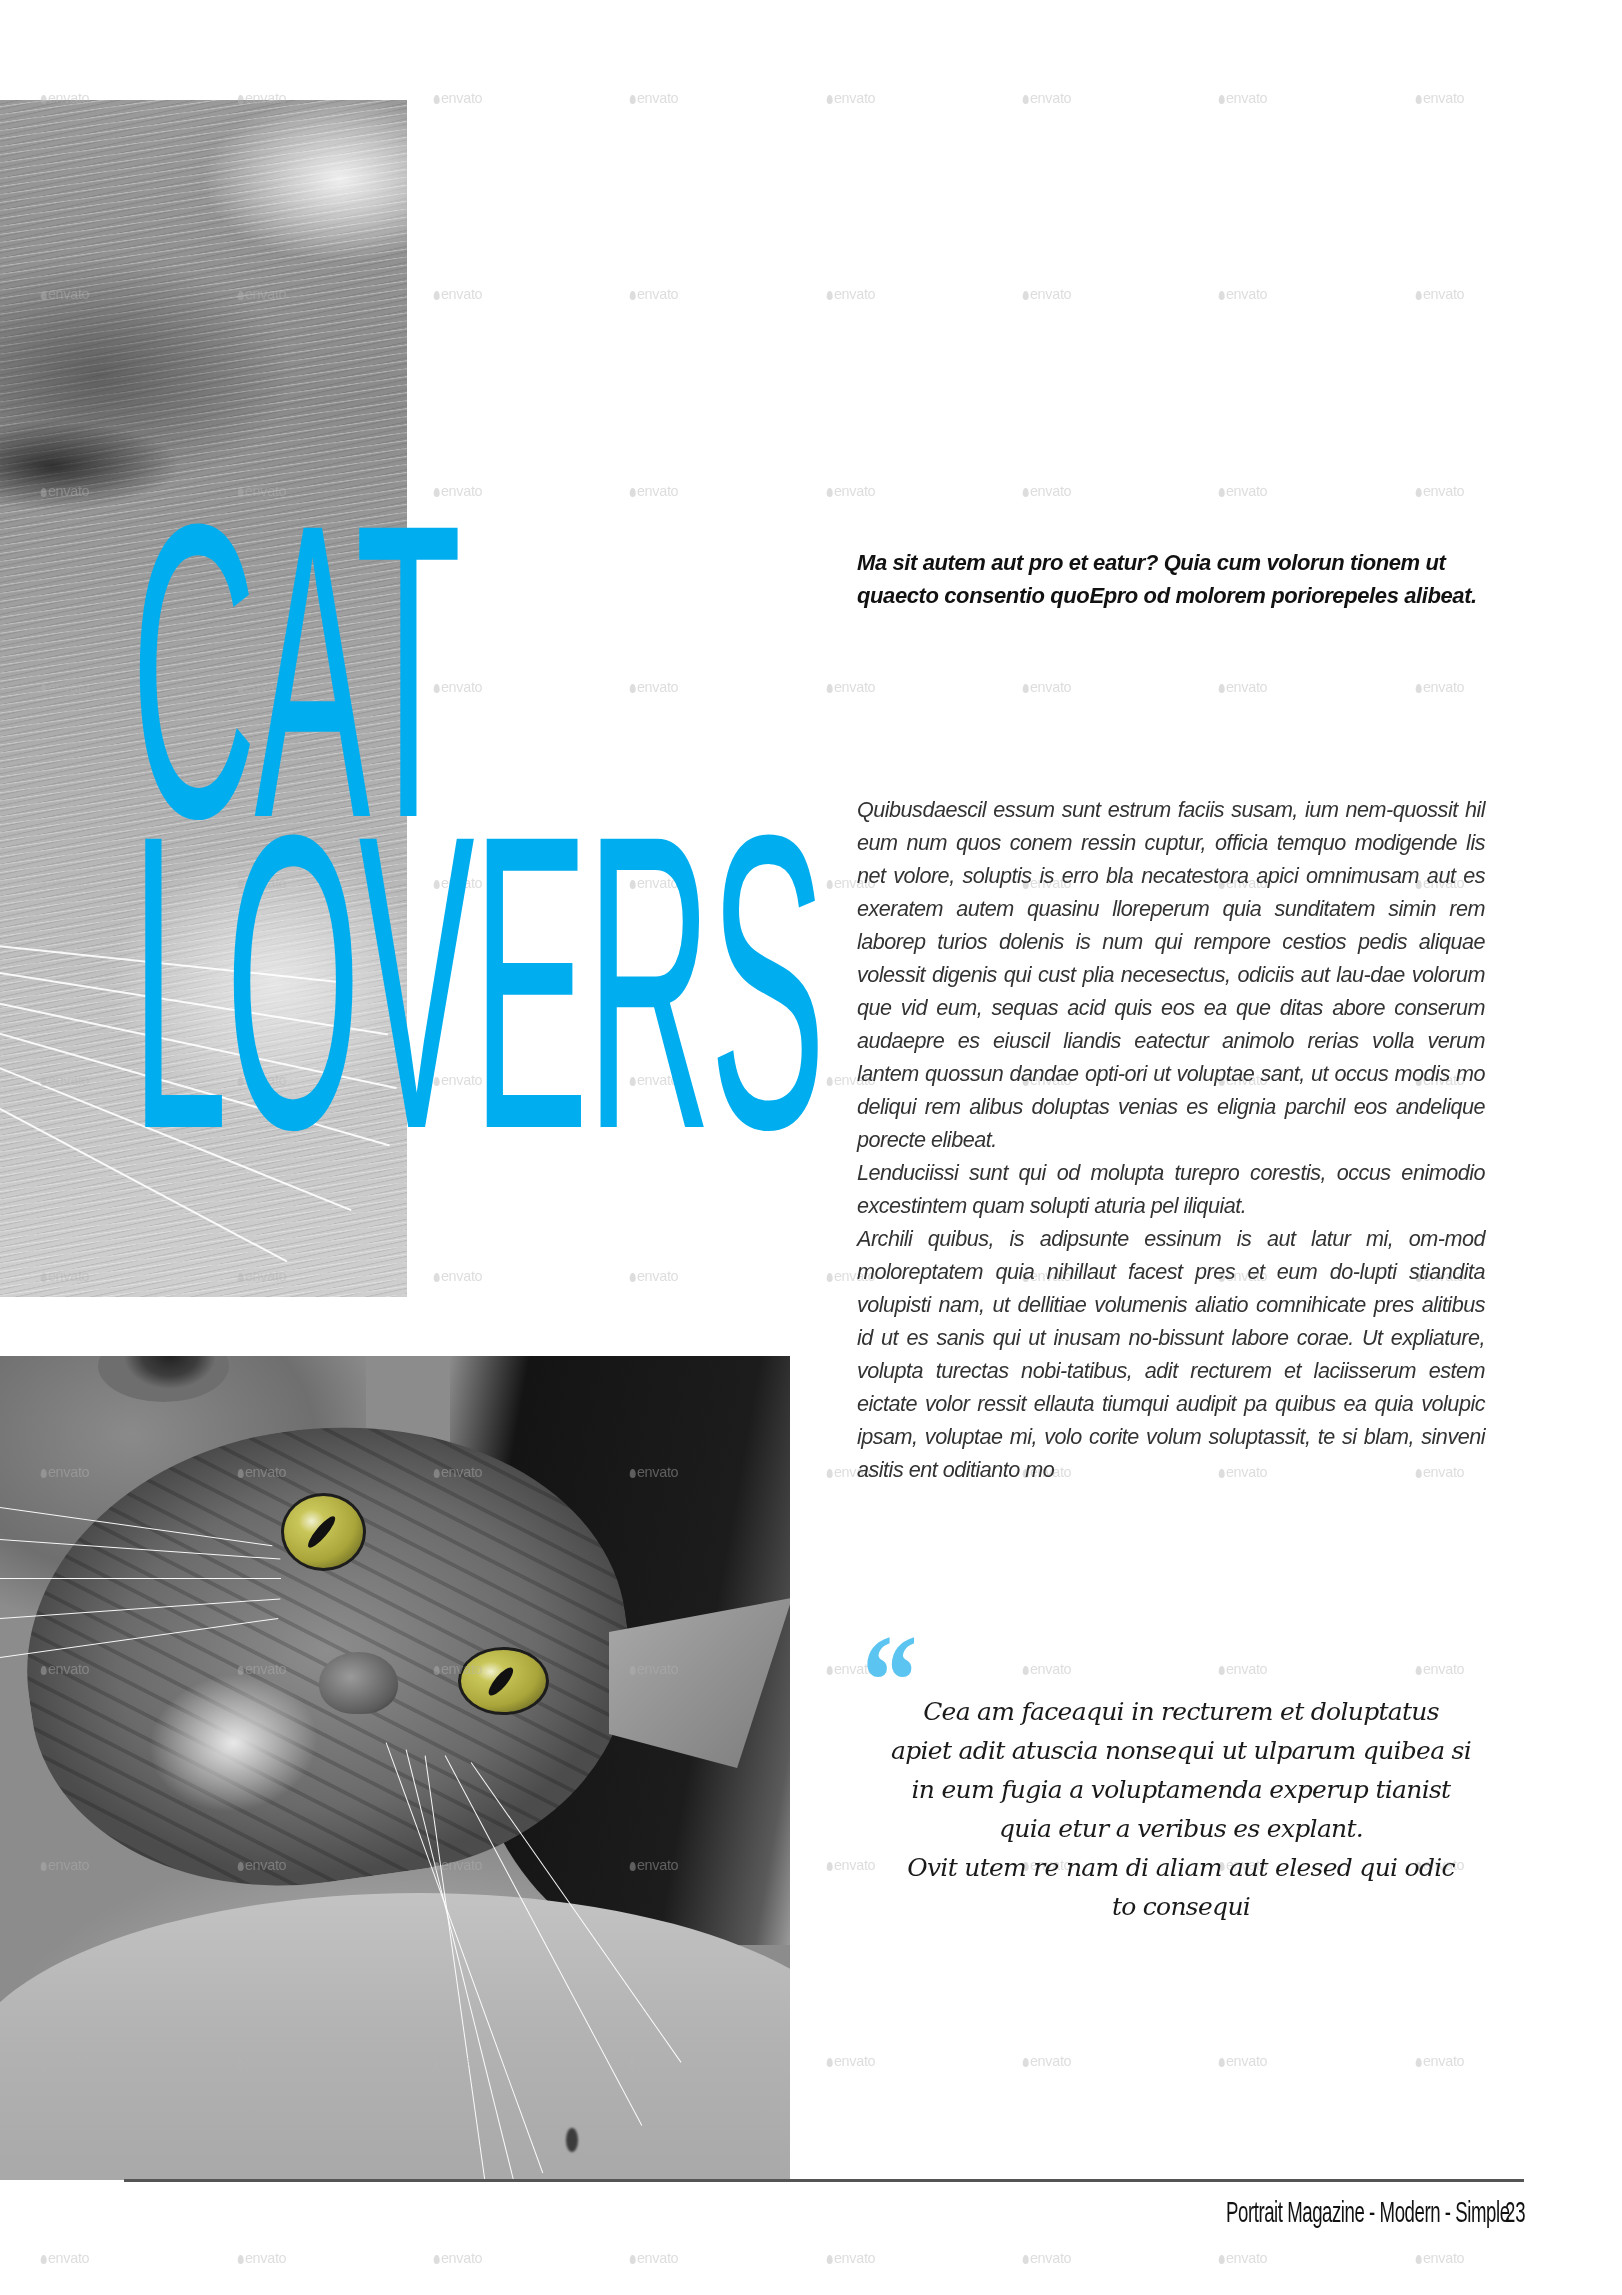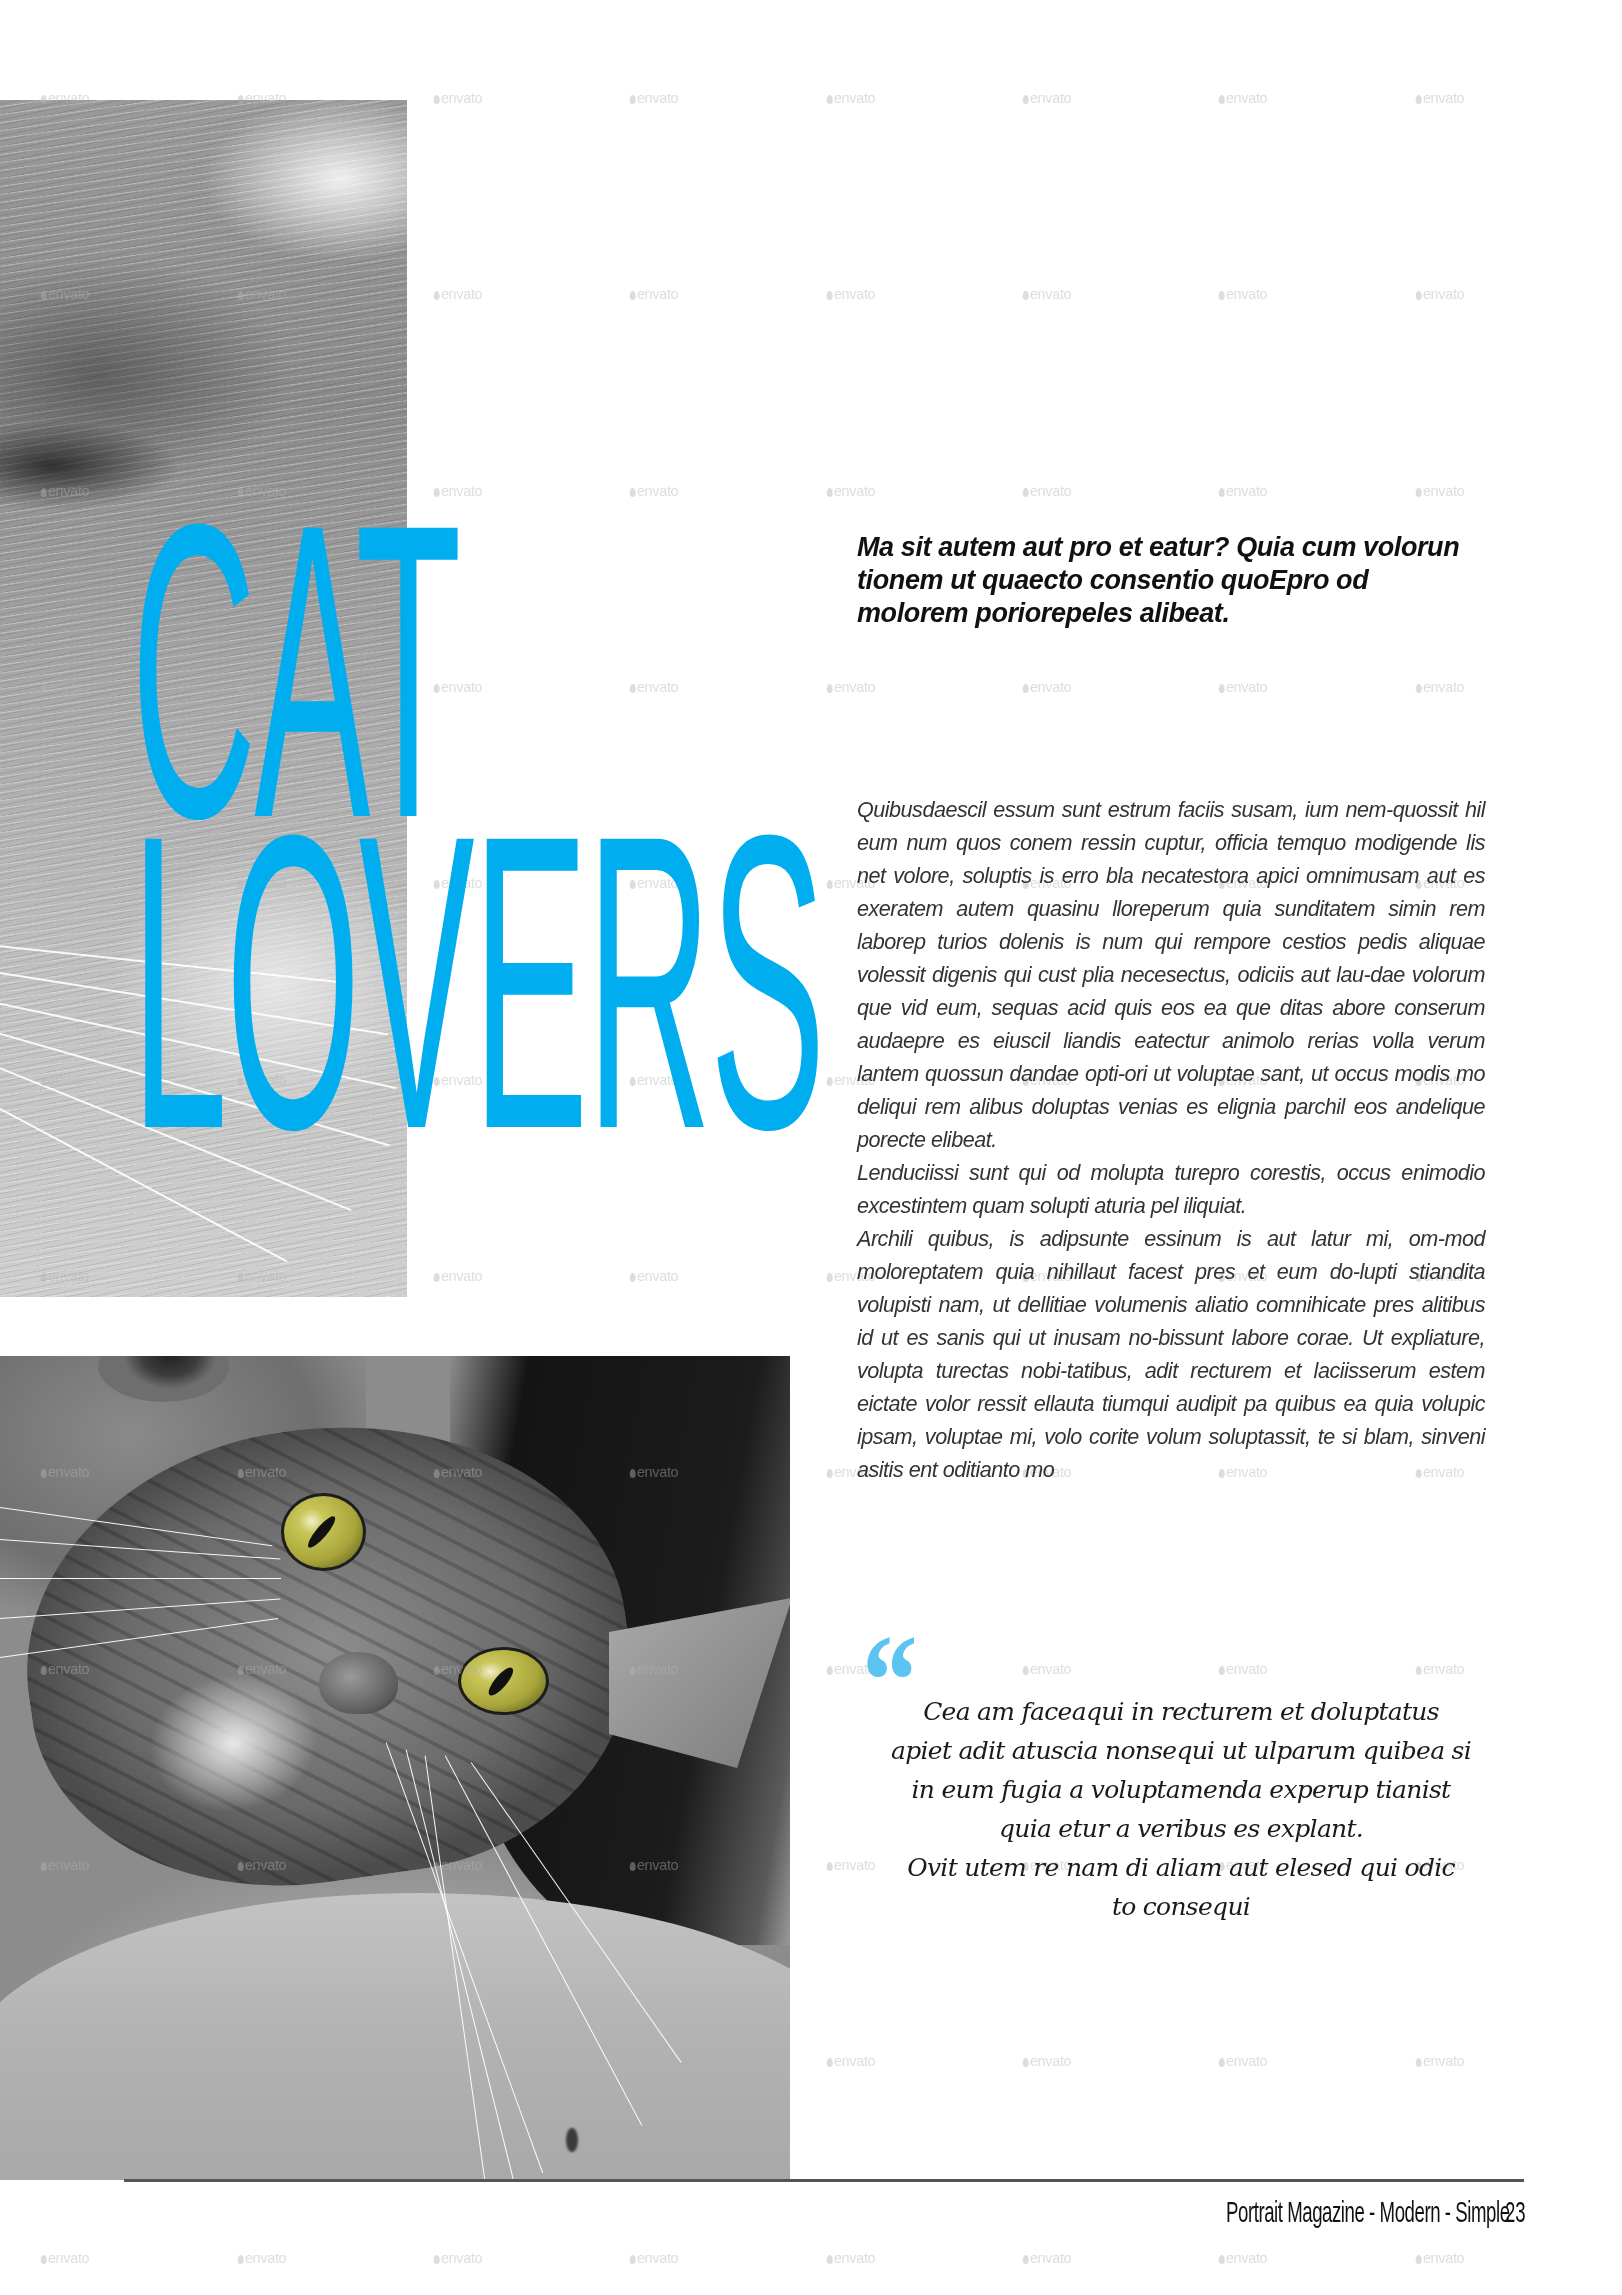--- a/index.html
+++ b/index.html
@@ -77,25 +77,25 @@
   .headline div { height: 311px; }
 
   
   .col {
     position: absolute;
     left: 857px;
     width: 628px;
     z-index: 10;
   }
   .lede {
-    top: 531px;
+    top: 546px;
     font-family: "Liberation Sans", sans-serif;
     font-style: italic;
     font-weight: 700;
-    font-size: 27px;
+    font-size: 22px;
     line-height: 33px;
     color: #111;
     letter-spacing: -0.4px;
   }
   .lede p { margin: 0; }
   .body-text {
     top: 793px;
     font-family: "Liberation Sans Narrow", "Liberation Sans", sans-serif;
     font-size: 21.6px;
     line-height: 33px;

